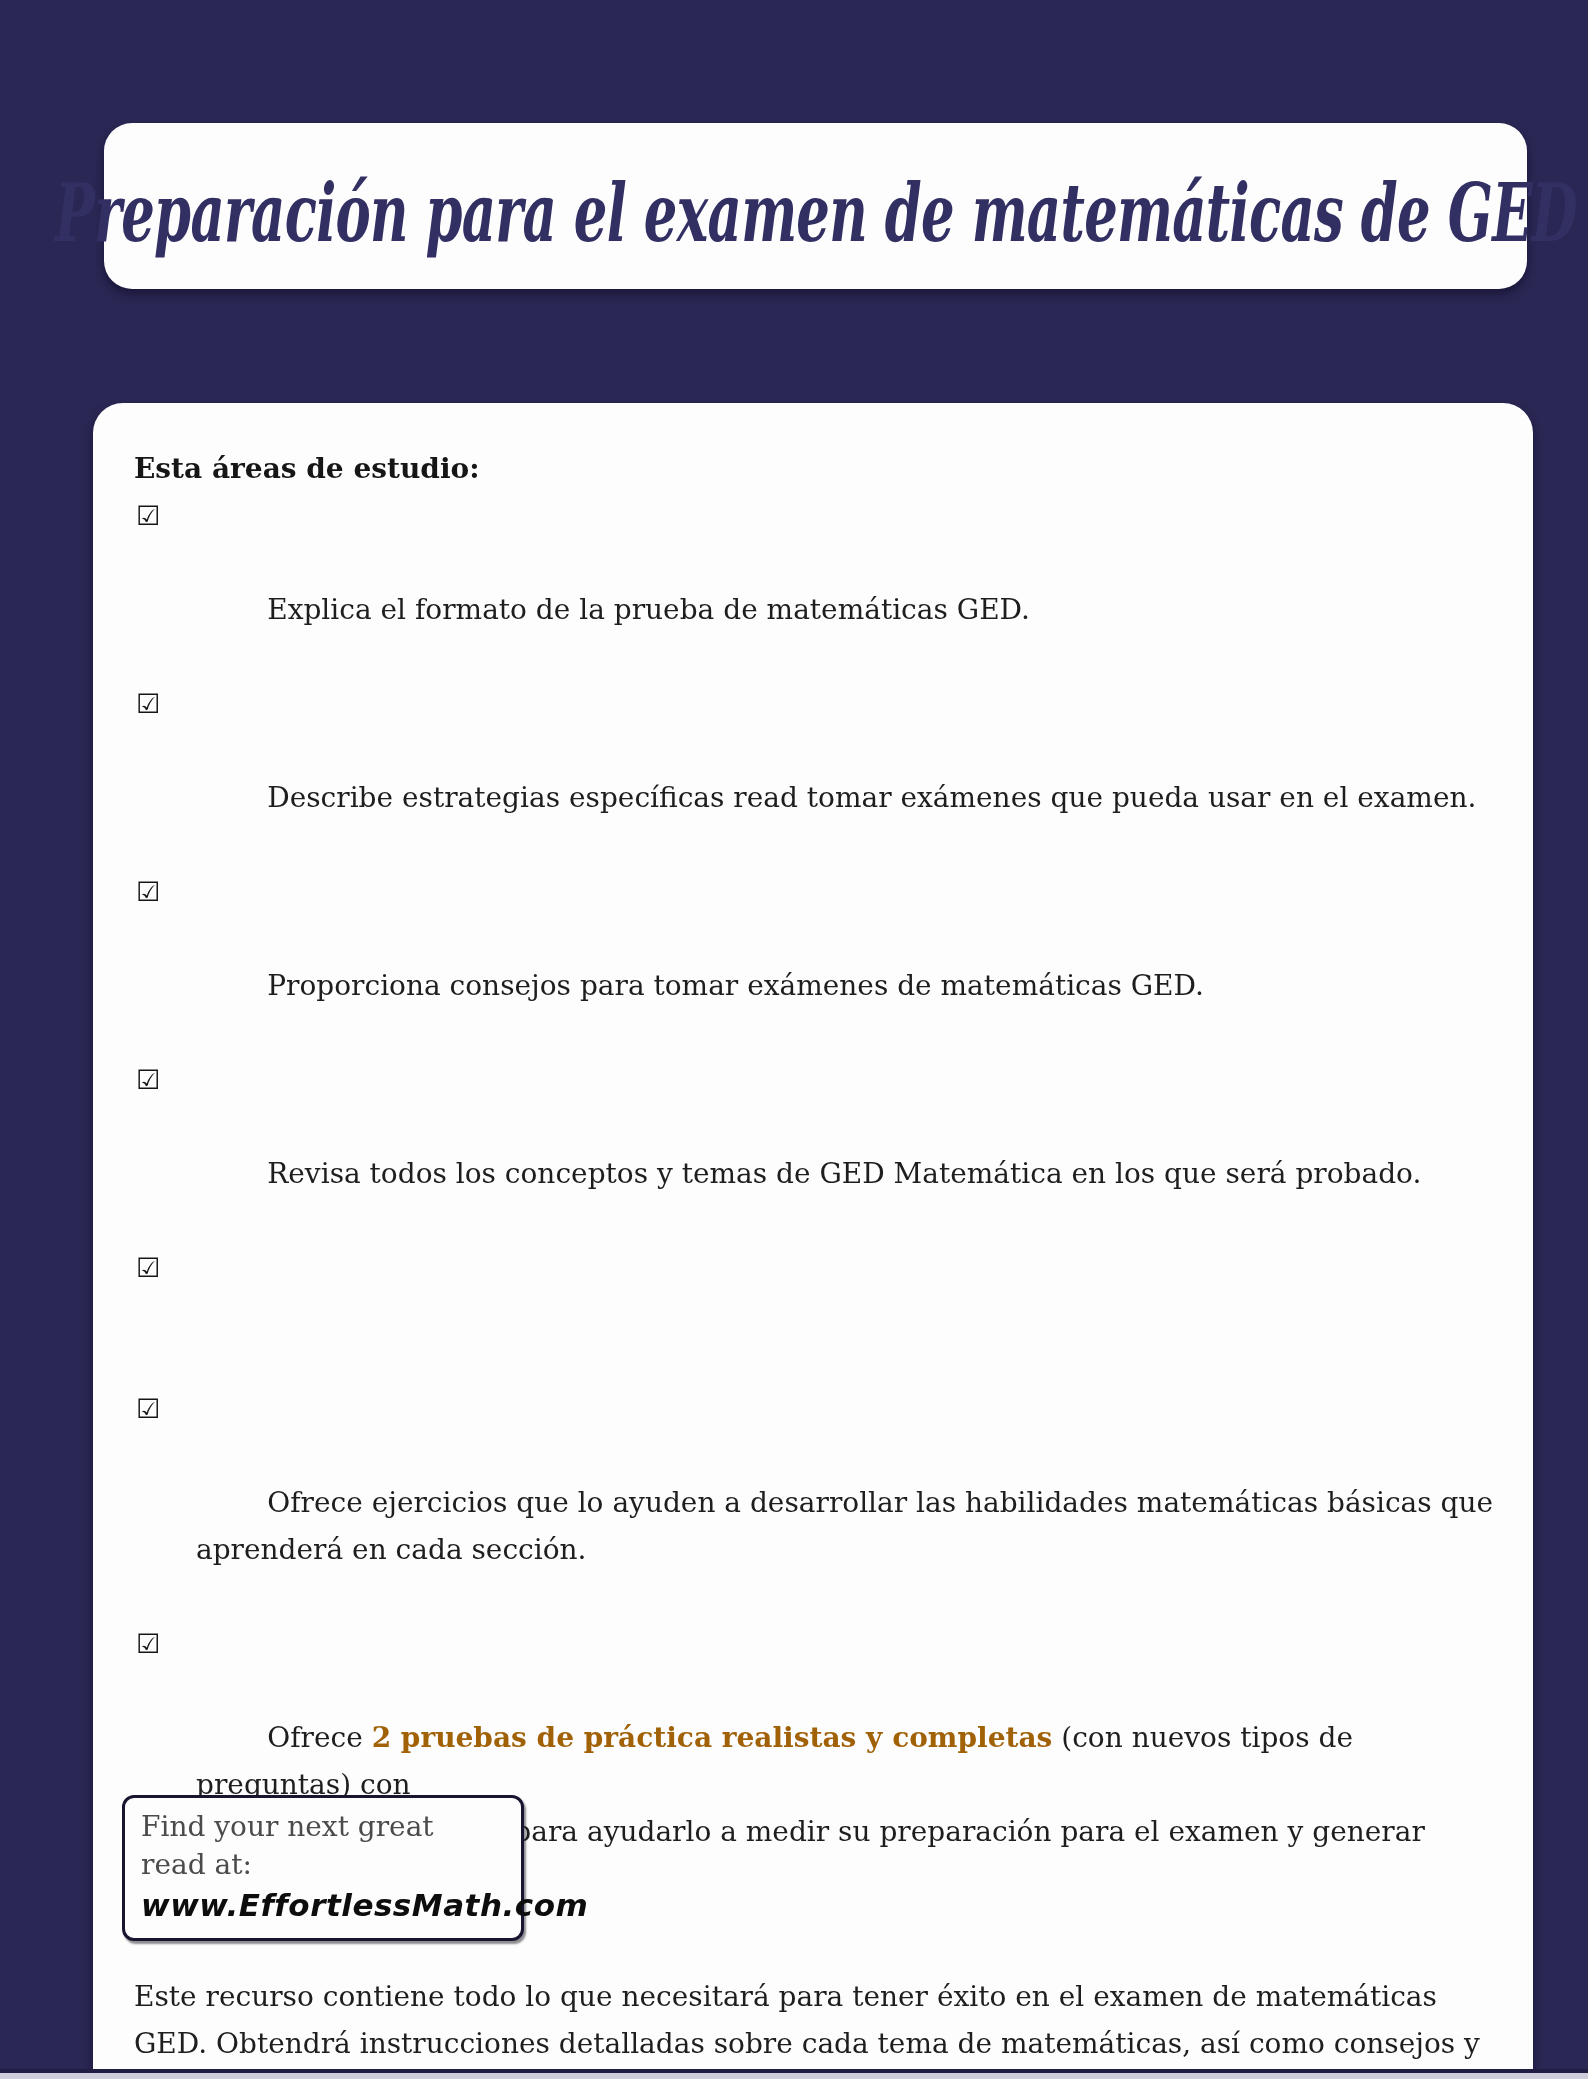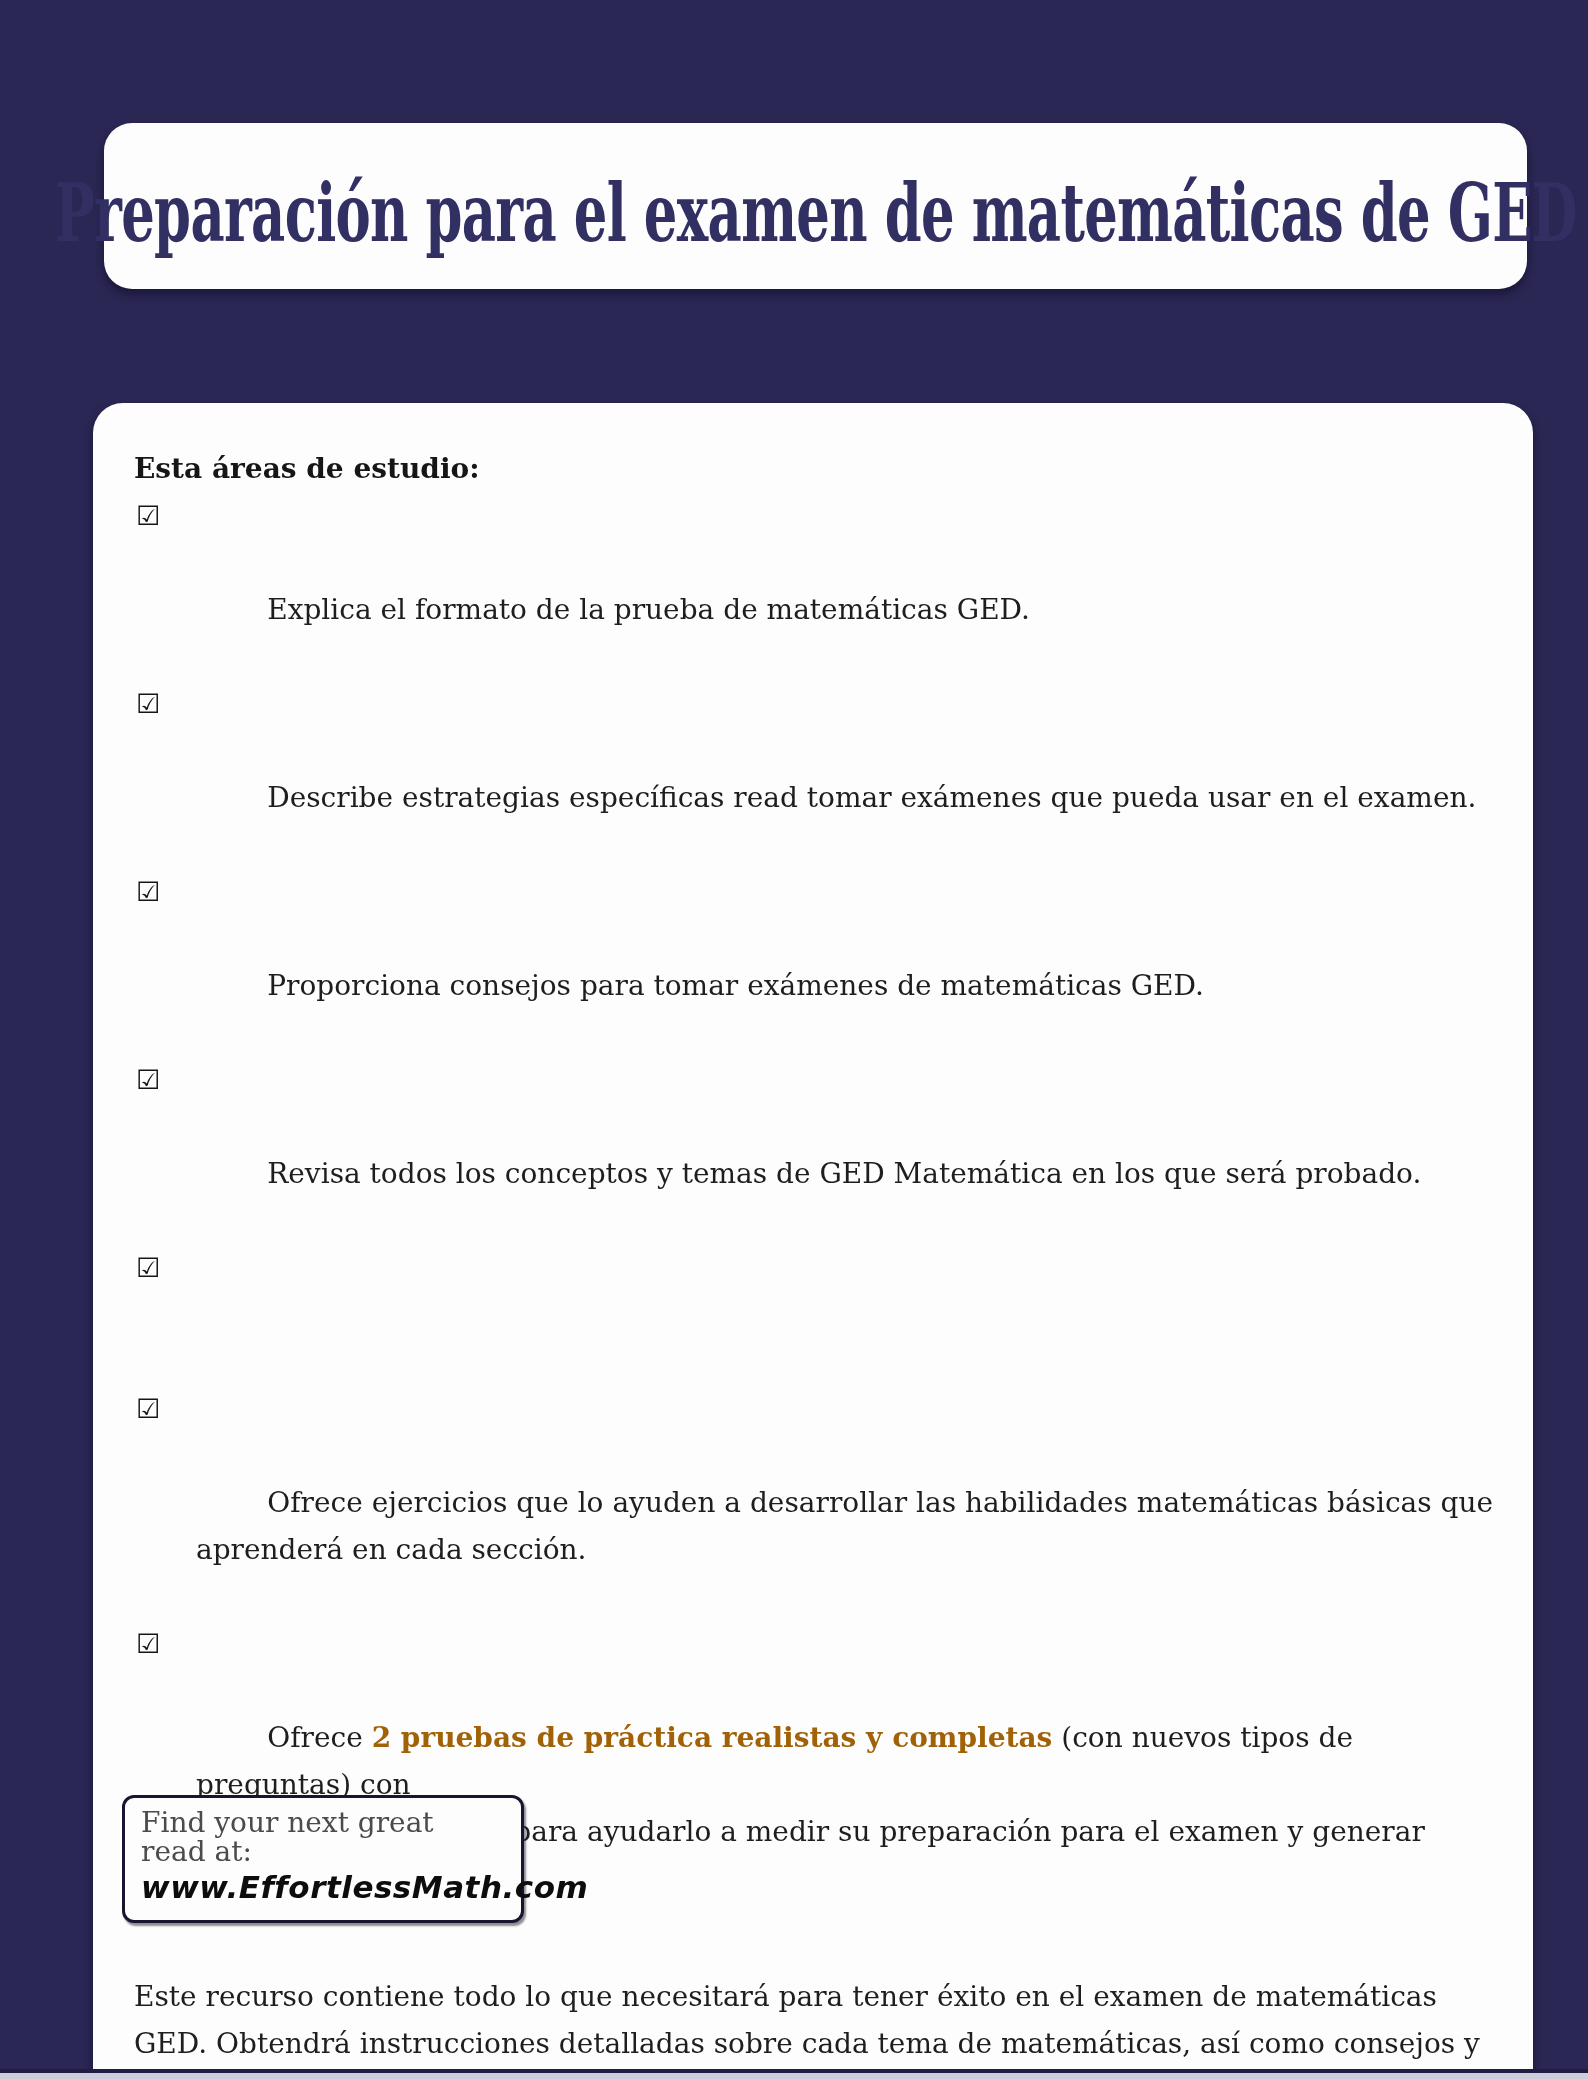--- a/index.html
+++ b/index.html
@@ -12,21 +12,21 @@
     font-family:"DejaVu Serif", serif;
   }
   
   .header-card{
     position:absolute;
     left:104px;top:123px;
     width:1423px;height:166px;
     background:#fdfdfe;
     border-radius:28px;
     box-shadow:0 5px 9px rgba(12,10,35,0.55);
-    display:flex;align-items:center;justify-content:center;
+    display:flex;align-items:center;justify-content:center;font-style:italic;
   }
   .page-title{
     margin:0;
     padding-top:14px;
     font-family:"DejaVu Serif", serif;
     font-weight:bold;
     font-size:80px;
     color:#322f63;
     white-space:nowrap;
     transform:scaleX(0.66);
@@ -80,21 +80,21 @@
     box-sizing:border-box;
     background:#fdfdfd;
     border:3px solid #17152f;
     border-radius:12px;
     box-shadow:2px 3px 2px rgba(5,5,15,0.45);
     padding:10px 14px 12px 16px;
   }
   .promo-line1{
     font-family:"DejaVu Serif", serif;
     font-size:28px;
-    line-height:29px;
+    line-height:38px;
     color:#4b4b4b;
     margin:0;
   }
   .promo-line2{
     font-family:"DejaVu Sans", sans-serif;
     font-weight:bold;
     font-size:31px;
     line-height:42px;
     color:#0d0d0d;
     letter-spacing:0.5px;

